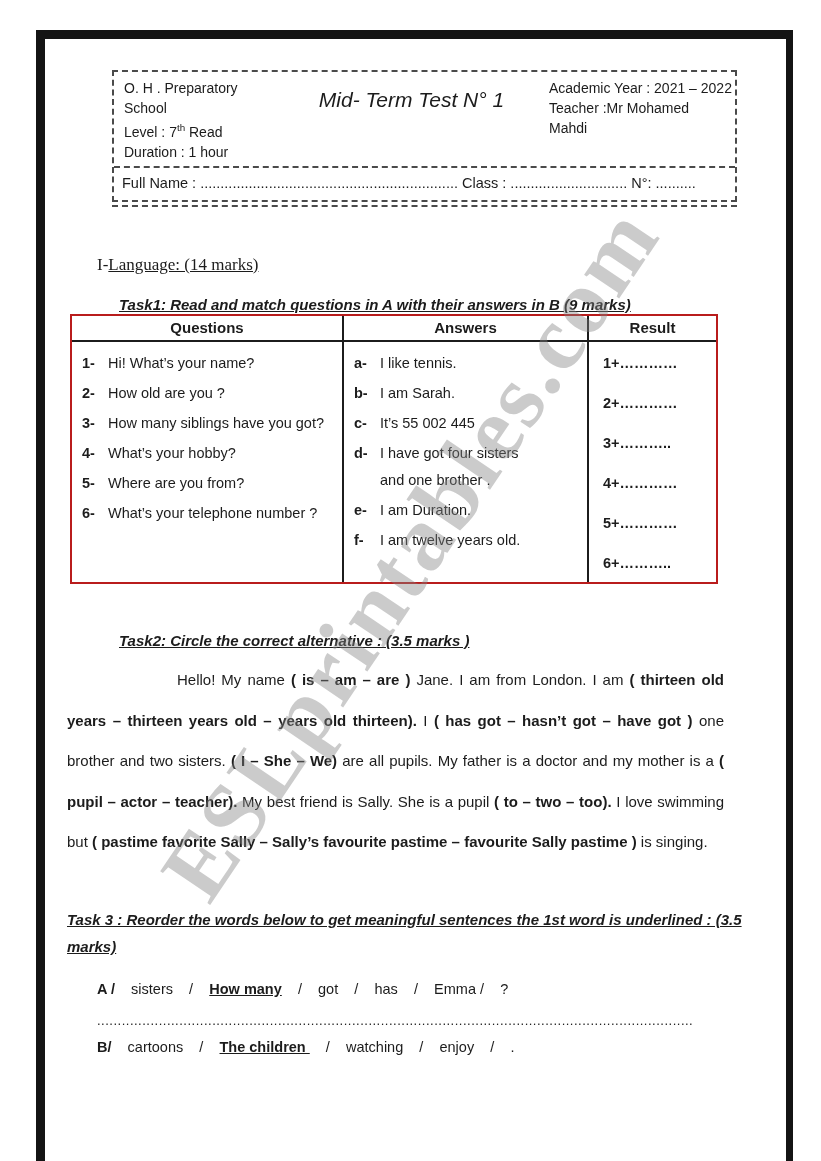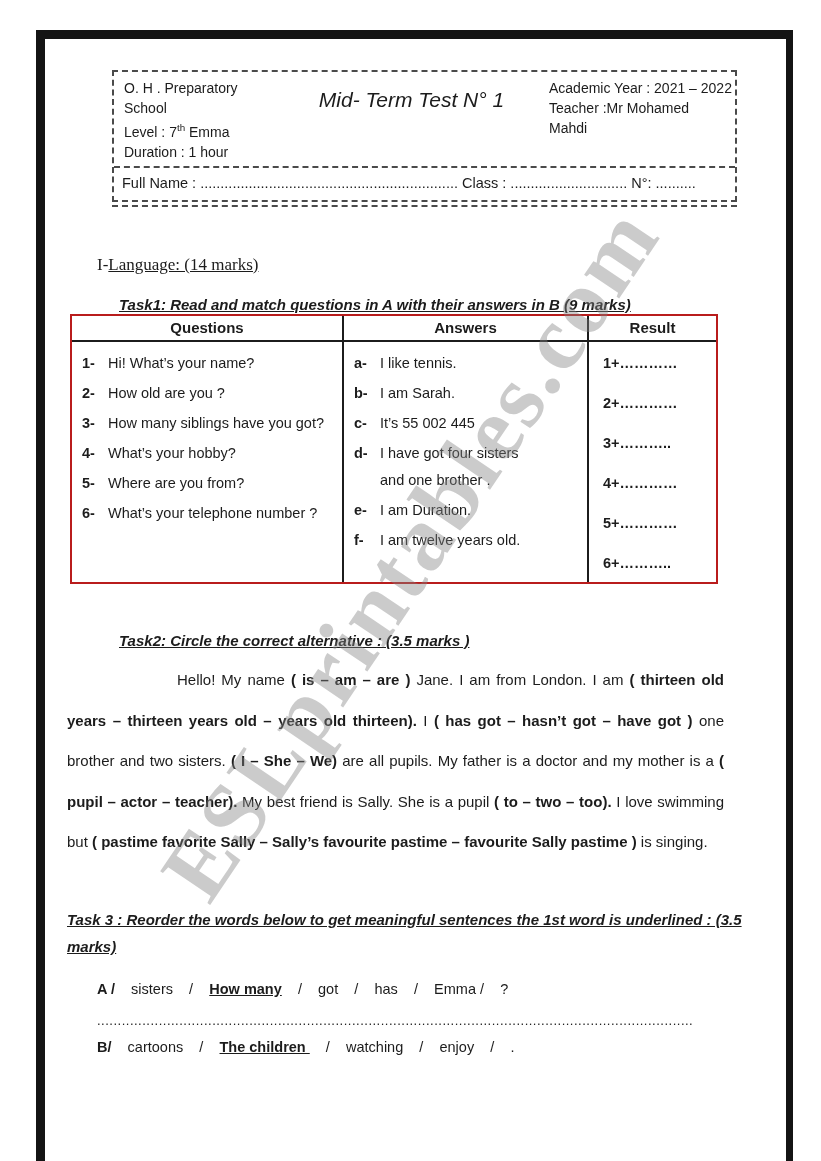--- a/index.html
+++ b/index.html
@@ -66,21 +66,21 @@
 <body>
 
 <div class="frame"></div>
 
 <div class="watermark">ESLprintables.com</div>
 
 <div class="header-box">
   <div class="header-main">
     <div class="h-left">
       <div>O. H . Preparatory School</div>
-      <div><span>Level : 7</span><span style="vertical-align: super; font-size: 0.7em;">th</span><span> Emma</span></div>
+      <div><span>Level : 7</span><span style="vertical-align: super; font-size: 0.7em;">th</span><span> Read</span></div>
       <div>Duration : 1 hour</div>
     </div>
     <div class="h-title">Mid- Term Test N°  1</div>
     <div class="h-right">
       <div class="nowrap">Academic Year : 2021 – 2022</div>
       <div>Teacher :Mr Mohamed Mahdi</div>
     </div>
   </div>
   <div class="header-divider"></div>
   <div class="name-line">Full Name : ................................................................ Class : ............................. N°: ..........</div>

